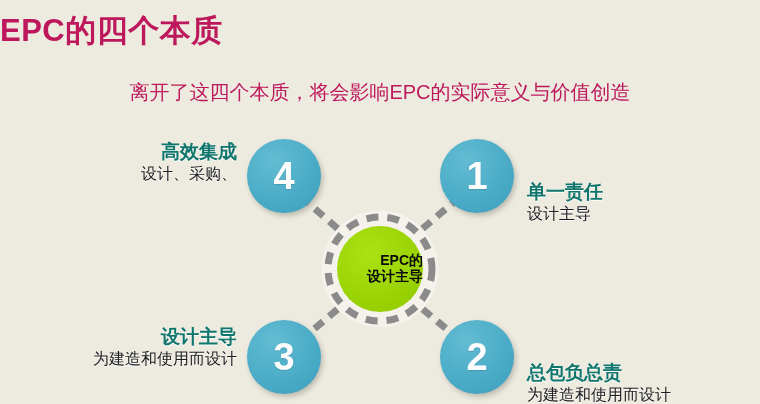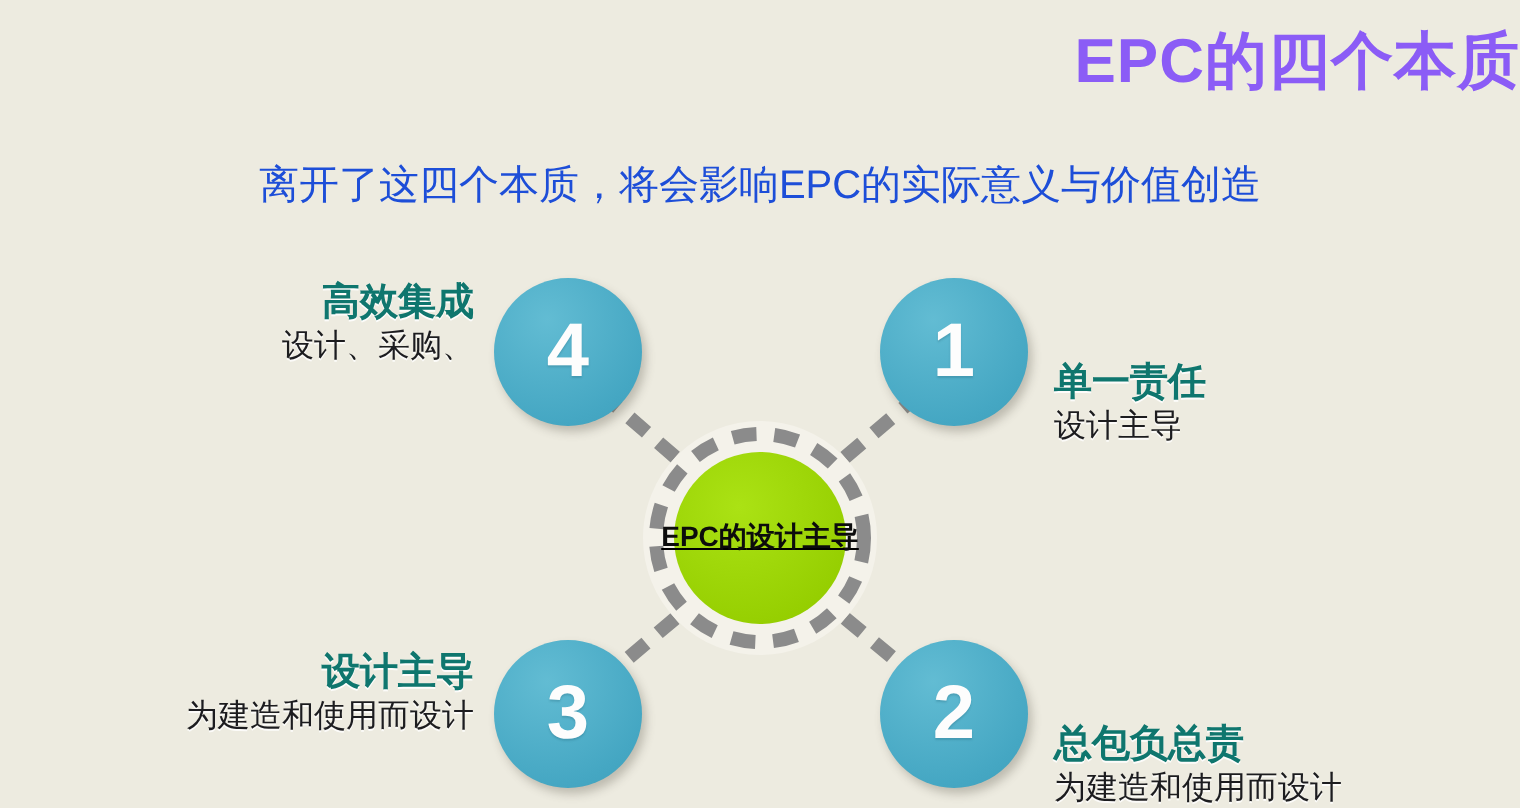--- a/index.html
+++ b/index.html
@@ -19,35 +19,35 @@
     height: 404px;
     background: #edebe0;
   }
 
   
   #title {
     position: absolute;
     left: 0;
     top: 10px;
     width: 760px;
-    text-align: right;
+    text-align: left;
     font-size: 31px;
     font-weight: bold;
-    color: #8b5cf6;
+    color: #be185d;
     letter-spacing: 0.5px;
     white-space: nowrap;
   }
   #subtitle {
     position: absolute;
     left: 0;
     top: 79px;
     width: 760px;
     text-align: center;
     font-size: 20px;
-    color: #1d4ed8;
+    color: #be185d;
     white-space: nowrap;
   }
 
   
   #diagram {
     position: absolute;
     left: 0;
     top: 0;
     width: 760px;
     height: 404px;
@@ -62,25 +62,24 @@
   .center-disc {
     position: absolute;
     left: 337px;
     top: 226px;
     width: 86px;
     height: 86px;
     border-radius: 50%;
     background: #9ed800;
     background-image: radial-gradient(circle at 38% 32%, #abe214 0%, #95ce00 78%);
     display: flex;
-    flex-direction: row;
-    align-items: center;
+    flex-direction: column;
+    align-items: flex-end;
     justify-content: center;
     line-height: 1.12;
-    text-decoration: underline;
   }
   .center-disc span {
     display: block;
     font-size: 14px;
     font-weight: bold;
     color: #0c0c0c;
     text-align: center;
     white-space: nowrap;
   }
 

